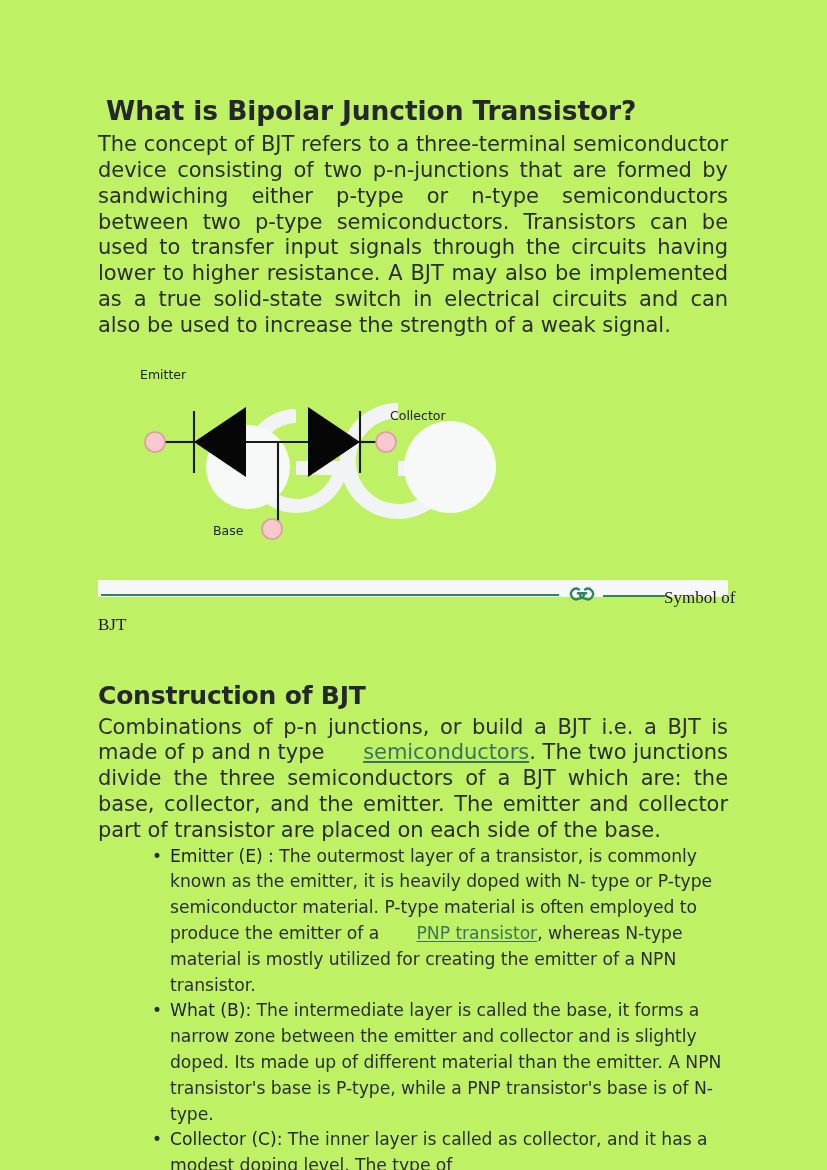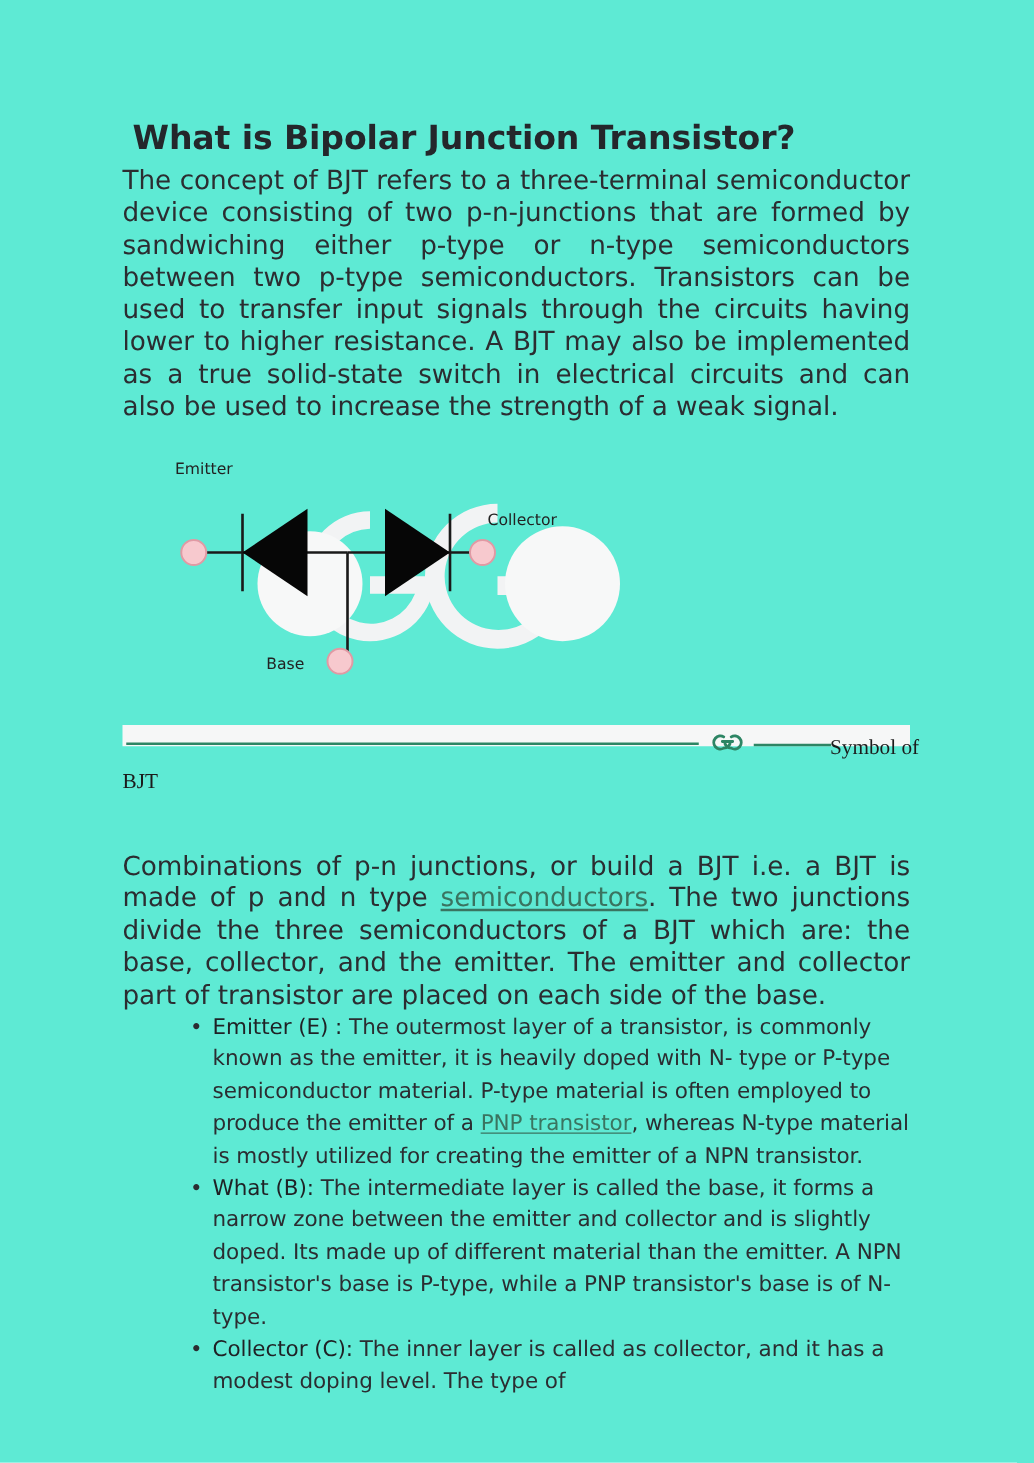--- a/index.html
+++ b/index.html
@@ -13,21 +13,21 @@
     position: relative;
     font-family: "DejaVu Sans", sans-serif;
     color: #26282c;
     overflow: hidden;
   }
   .page {
     position: absolute;
     left: 0; top: 0;
     width: 827px;
     height: 1170px;
-    background: #5eead4;
+    background: #bef264;
   }
   .content {
     position: absolute;
     left: 98px;
     top: 95px;
     width: 630px;
   }
 
   
   h1.doc-title {
@@ -55,20 +55,21 @@
     line-height: 25.8px;
     margin: 0;
     text-align: justify;
     color: #2b2d31;
     letter-spacing: -0.05px;
   }
   .lnk {
     color: #3a7460;
     text-decoration: underline;
     text-underline-offset: 2px;
+    margin-left: 32px;
   }
 
   
   .figure-wrap {
     position: relative;
     width: 630px;
     height: 215px;
     margin-top: 20px;
   }
   .fig-svg { display: block; }
@@ -220,20 +221,21 @@
           <path d="M28 10 a7 7 0 1 1 0 12 a7 7 0 0 1 -7 -7 l8.5 0"></path>
         </g>
       </svg>
       <div class="rule-right"></div>
       <span class="cap-inline">Symbol of</span>
     </div>
     <span class="cap-second">BJT</span>
 
     <div class="sec-gap"></div>
 
+    <h2 class="section-title">Construction of BJT</h2>
 
     <p class="body-para"><span>Combinations of p-n junctions, or  build a BJT i.e. a BJT is made of p and n type </span><a class="lnk" href="#">semiconductors</a><span>. The two junctions divide the three semiconductors of a BJT which are: the base, collector, and the emitter. The emitter and collector part of transistor are placed on each side of the base.</span></p>
 
     <ul class="bullets">
       <li><span class="dot">•</span><span class="lbl-bold">Emitter (E) :</span><span> The outermost layer of a transistor, is  commonly known as the emitter, it is heavily doped with N- type or  P-type semiconductor material. P-type material is often employed to produce the emitter of a </span><a class="lnk" href="#">PNP transistor</a><span>, whereas N-type material is mostly utilized for creating the emitter of a NPN transistor.</span></li>
 
       <li><span class="dot">•</span><span class="lbl-bold">What (B):</span><span> The intermediate layer is called the base, it forms a narrow zone between the emitter and collector and is slightly doped. Its made up of different material than the emitter. A NPN transistor's base is P-type, while a PNP transistor's base is of  N-type.</span></li>
 
       <li><span class="dot">•</span><span class="lbl-bold">Collector (C):</span><span> The inner layer is called as collector, and it has a modest doping level. The type of</span></li>
     </ul>

